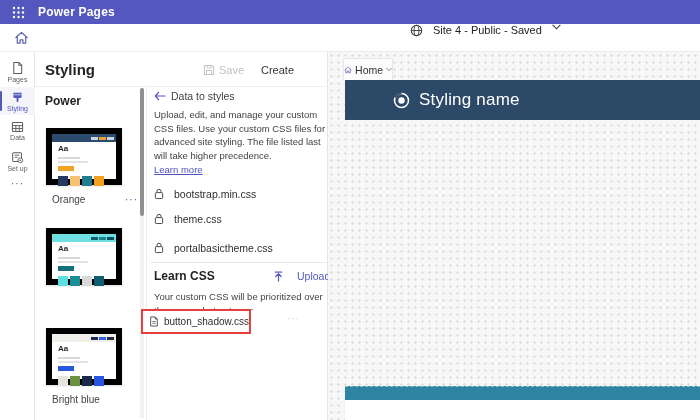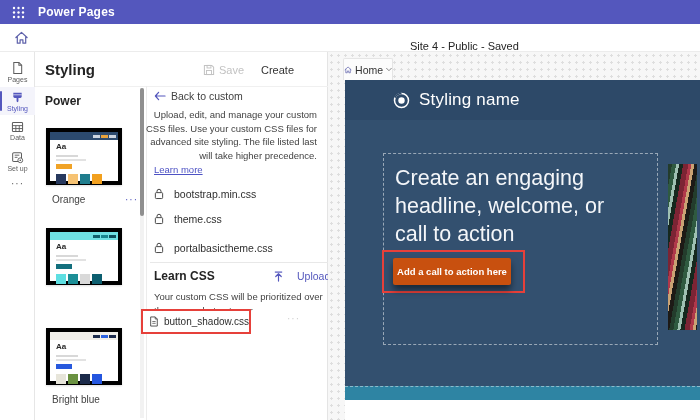--- a/index.html
+++ b/index.html
@@ -8,62 +8,62 @@
   .stage { position:relative; width:700px; height:420px; background:#fff; overflow:hidden; }
 
   
   .topbar { position:absolute; left:0; top:0; width:700px; height:24px; background:#5457bd; display:flex; align-items:center; }
   .waffle { width:24px; height:24px; margin-left:6px; display:flex; align-items:center; justify-content:center; cursor:pointer; }
   .app-title { color:#fff; font-size:12px; font-weight:700; margin-left:8px; letter-spacing:.2px; }
 
   
   .secondbar { position:absolute; left:0; top:24px; width:700px; height:28px; background:#fff; border-bottom:1px solid #ececec; }
   .home-nav { position:absolute; left:11px; top:5px; width:20px; height:18px; display:flex; align-items:center; justify-content:center; cursor:pointer; }
-  .site-sel { position:absolute; left:410px; top:0; height:28px; display:flex; align-items:flex-end; gap:16px; cursor:pointer;flex-direction:column; }
+  .site-sel { position:absolute; left:410px; top:0; height:28px; display:flex; align-items:flex-start; gap:10px; cursor:pointer; }
   .site-label { font-size:11px; color:#242424; }
 
   
   .rail { position:absolute; left:0; top:52px; width:35px; height:368px; background:#fff; border-right:1px solid #e6e6e6; }
   .rail-item { position:absolute; left:0; width:35px; height:28px; display:flex; flex-direction:column; align-items:center; justify-content:center; gap:1px; cursor:pointer; }
   .rail-item .lbl { font-size:7px; color:#5d5d5d; }
   .rail-item.active { background:#f4f4fb; }
   .rail-item.active::before { content:""; position:absolute; left:0; top:4px; width:2px; height:20px; background:#5457bd; border-radius:2px; }
   .rail-item.active .lbl { color:#5457bd; }
   .rail-more { position:absolute; left:0; top:126px; width:35px; text-align:center; color:#616161; font-size:10px; letter-spacing:1px; cursor:pointer; }
 
   
   .panel { position:absolute; left:35px; top:52px; width:293px; height:368px; background:#fff; border-right:1px solid #e4e4e4; }
   .panel-title { position:absolute; left:10px; top:9px; font-size:15px; font-weight:700; color:#242424; }
   .save-btn { position:absolute; left:168px; top:8px; height:20px; display:flex; align-items:center; gap:4px; color:#c2c2c2; font-size:11px; cursor:default; }
   .discard-btn { position:absolute; left:226px; top:8px; height:20px; display:flex; align-items:center; color:#333; font-size:11px; cursor:pointer; }
   .panel-hdr-line { position:absolute; left:0; top:34px; width:293px; height:1px; background:#f0f0f0; }
 
   .themes-title { position:absolute; left:10px; top:42px; font-size:12px; font-weight:700; color:#242424; }
 
-  .theme-card { position:absolute; left:11px; width:76px; height:57px; background:#fff; border:4px solid #000000; box-shadow:0 1px 2px rgba(0,0,0,.14); cursor:pointer; }
+  .theme-card { position:absolute; left:11px; width:76px; height:57px; background:#fff; border:6px solid #000000; box-shadow:0 1px 2px rgba(0,0,0,.14); cursor:pointer; }
   .tc-topbar { position:absolute; left:0; top:0; right:0; height:8px; display:flex; justify-content:flex-end; align-items:center; gap:1px; padding-right:2px; }
   .tc-chip { width:7px; height:3px; }
   .tc-aa { position:absolute; left:6px; top:10px; font-size:8px; font-weight:700; color:#2b2b2b; }
   .tc-line1 { position:absolute; left:6px; top:23px; width:22px; height:2px; background:#d8d8d8; }
   .tc-line2 { position:absolute; left:6px; top:27px; width:30px; height:2px; background:#e2e2e2; }
   .tc-btn { position:absolute; left:6px; top:32px; width:16px; height:5px; }
   .tc-swatches { position:absolute; left:6px; top:42px; display:flex; gap:2px; }
   .tc-swatch { width:10px; height:10px; }
   .theme-label-row { position:absolute; left:11px; width:92px; height:14px; display:flex; align-items:center; }
   .theme-label { font-size:10px; color:#424242; padding-left:6px; }
   .theme-more { margin-left:auto; color:#5457bd; font-size:10px; letter-spacing:1px; cursor:pointer; }
 
   .tscroll-track { position:absolute; left:105px; top:36px; width:4px; height:330px; background:#f2f2f2; }
   .tscroll-thumb { position:absolute; left:105px; top:36px; width:4px; height:128px; background:#8f8f8f; border-radius:2px; cursor:pointer; }
 
   .detail-col { position:absolute; left:111px; top:34px; right:0; bottom:0; border-left:1px solid #ececec; }
 
   .back-link { position:absolute; left:119px; top:38px; display:flex; align-items:center; gap:5px; cursor:pointer; }
   .back-link .txt { font-size:10.5px; color:#424242; }
-  .css-desc { position:absolute; left:108px; top:56px; width:174px; font-size:9.5px; line-height:13.5px; color:#424242;text-align:right; }
+  .css-desc { position:absolute; left:119px; top:56px; width:174px; font-size:9.5px; line-height:13.5px; color:#424242; }
   .learn-link { position:absolute; left:119px; top:112px; font-size:9.5px; color:#4d52c4; text-decoration:underline; cursor:pointer; }
   .file-row { position:absolute; left:119px; display:flex; align-items:center; gap:10px; cursor:default; }
   .file-row .fname { font-size:10.5px; color:#2f2f2f; }
   .detail-divider { position:absolute; left:115px; top:210px; width:178px; height:1px; background:#e8e8e8; }
   .customcss-title { position:absolute; left:119px; top:217px; font-size:12px; font-weight:700; color:#242424; }
   .upload-link { position:absolute; left:238px; top:217px; display:flex; align-items:flex-end; gap:13px; cursor:pointer; }
   .upload-link .txt { font-size:10.5px; color:#5457bd; }
   .upload-link .info { font-size:9px; color:#8a8ccc; }
   .custom-note { position:absolute; left:119px; top:238px; width:174px; font-size:9.5px; line-height:13.5px; color:#424242; }
   .custom-file-box { position:absolute; left:106px; top:257px; width:110px; height:25px; border:2px solid #e6403a; display:flex; align-items:center; gap:5px; padding-left:6px; background:#fff; }
@@ -264,21 +264,21 @@
 
     <div class="tscroll-track"></div>
     <div class="tscroll-thumb"></div>
 
     <div class="detail-col"></div>
 
     <div class="back-link">
       <svg width="12" height="10" viewBox="0 0 13 10">
         <path d="M5 1 L1.5 5 L5 9 M1.5 5 H12" fill="none" stroke="#5457bd" stroke-width="1.3" stroke-linecap="round" stroke-linejoin="round"></path>
       </svg>
-      <span class="txt">Back to custom</span>
+      <span class="txt">Data to styles</span>
     </div>
 
     <div class="css-desc">Upload, edit, and manage your custom CSS files. Use your custom CSS files for advanced site styling. The file listed last will take higher precedence.</div>
     <a class="learn-link">Learn more</a>
 
     <div class="file-row" style="top:136px;">
       <svg width="10" height="12" viewBox="0 0 11 13">
         <rect x="1.5" y="5" width="8" height="6.5" rx="1" fill="none" stroke="#4a4a4a" stroke-width="1.1"></rect>
         <path d="M3.3 5 V3.5 a2.2 2.2 0 0 1 4.4 0 V5" fill="none" stroke="#4a4a4a" stroke-width="1.1"></path>
       </svg>
@@ -343,26 +343,19 @@
         <div class="pv-brand">
           <svg width="17" height="17" viewBox="0 0 18 18">
             <circle cx="9" cy="9" r="7.4" fill="none" stroke="#ffffff" stroke-width="1.6"></circle>
             <circle cx="9" cy="9" r="3.4" fill="#ffffff"></circle>
             <path d="M9 1.6 A7.4 7.4 0 0 0 2.2 6" fill="none" stroke="#2d4968" stroke-width="1.8"></path>
           </svg>
           <span class="pv-company">Styling name</span>
         </div>
       </div>
 
-      <div class="pv-hero" style="background: rgb(51, 80, 111);">
-        <div class="hero-rect"></div>
-        <div class="hero-headline">Create an engaging headline, welcome, or call to action</div>
-        <div class="cta-hl-box"></div>
-        <div class="cta-btn" style="background: rgb(200, 80, 15);">Add a call to action here</div>
-        <div class="pv-image"></div>
-      </div>
 
       <div class="pv-footer-teal" style="background: rgb(46, 132, 163);"></div>
       <div class="pv-footer-white"></div>
     </div>
   </div>
 
 </div>
 
 </body></html>

